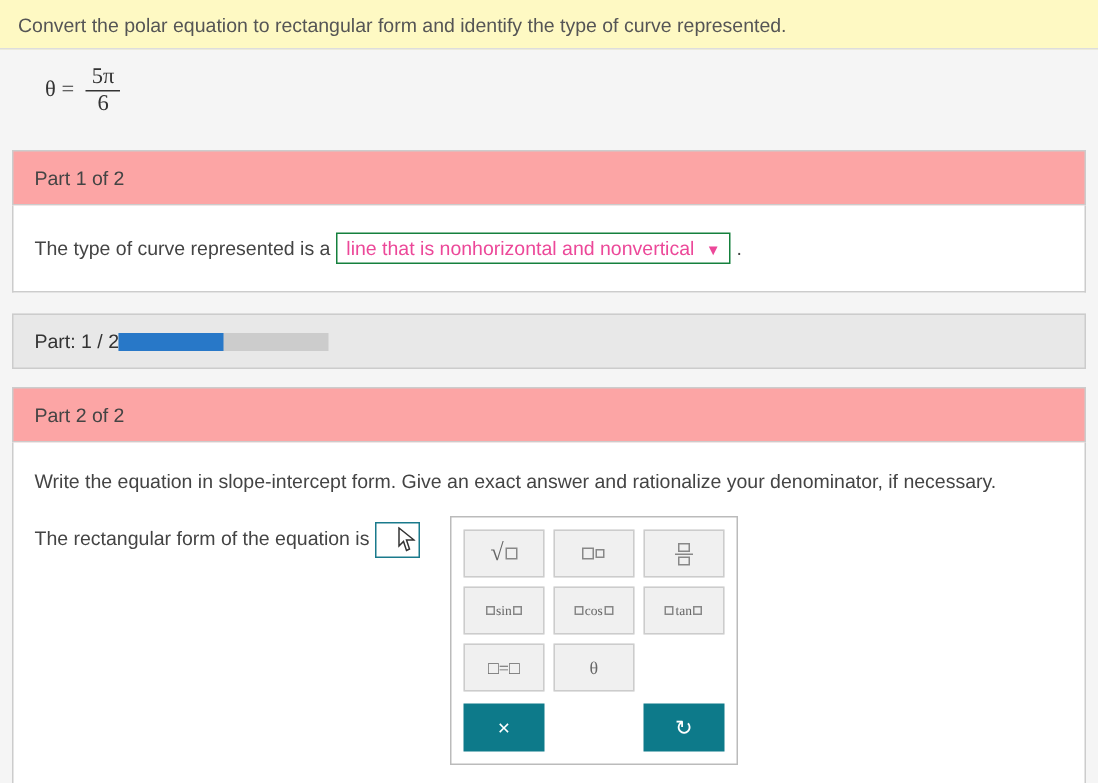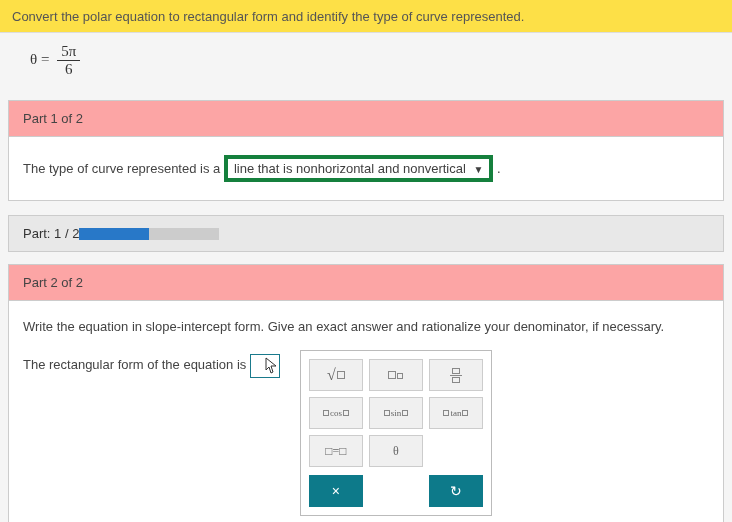--- a/index.html
+++ b/index.html
@@ -1,25 +1,25 @@
 <!DOCTYPE html>
 <html><head>
 <meta charset="utf-8">
 <style>
 * { box-sizing: border-box; margin: 0; padding: 0; }
 body { font-family: Arial, sans-serif; background: #f5f5f5; color: #333; font-size: 14px; width: 732px; }
-.question-header { padding: 8px 12px; background: #fde047; border-bottom: 1px solid #ddd; }
+.question-header { padding: 8px 12px; background: #fef9c3; border-bottom: 1px solid #ddd; }
 .question-text { color: #555; font-size: 13px; }
 .equation { padding: 10px 30px; font-size: 15px; font-family: 'Times New Roman', serif; }
 .frac { display: inline-block; vertical-align: middle; text-align: center; margin-left: 4px; }
 .frac .num { display: block; border-bottom: 1px solid #333; padding: 0 4px; }
 .frac .den { display: block; padding: 0 4px; }
 .part-bar { background: #fca5a5; border: 1px solid #ccc; padding: 10px 14px; margin: 12px 8px 0 8px; font-size: 13px; color: #444; }
 .part-content { background: #fff; border: 1px solid #ccc; border-top: none; margin: 0 8px; padding: 18px 14px; font-size: 13px; color: #444; }
-.dropdown { display: inline-block; border: 4px solid #15803d; padding: 2px 6px; color: #404040; background: #fff; cursor: pointer; font-size: 13px; }
+.dropdown { display: inline-block; border: 1px solid #15803d; padding: 2px 6px; color: #ec4899; background: #fff; cursor: pointer; font-size: 13px; }
 .dropdown .arrow { font-size: 10px; margin-left: 4px; }
 .progress-bar { background: #e8e8e8; border: 1px solid #ccc; padding: 10px 14px; margin: 14px 8px 0 8px; font-size: 13px; display: flex; align-items: center; }
 .progress-track { width: 140px; height: 12px; background: #ccc; position: relative; }
 .progress-fill { height: 100%; background: #2878c8; width: 50%; }
 .answer-input { display: inline-block; width: 30px; height: 24px; border: 1px solid #1a7a8c; vertical-align: middle; position: relative; background: #fff; }
 .cursor { position: absolute; right: 2px; top: 2px; bottom: 2px; }
 .palette { display: inline-block; border: 1px solid #bbb; padding: 8px; vertical-align: top; margin-left: 20px; background: #fff; }
 .pal-row { display: flex; gap: 6px; margin-bottom: 6px; }
 .pal-btn { width: 54px; height: 32px; background: #f0f0f0; border: 1px solid #ccc; display: flex; align-items: center; justify-content: center; font-size: 12px; color: #666; cursor: pointer; font-family: 'Times New Roman', serif; }
 .action-row { display: flex; gap: 6px; margin-top: 8px; }
@@ -91,26 +91,26 @@
           <span style="display:inline-block;text-align:center;">
             <span class="small-sq" style="display:block;width:8px;height:6px;margin:0 auto;"></span>
             <span style="display:block;border-top:1px solid #888;width:12px;margin:1px 0;"></span>
             <span class="small-sq" style="display:block;width:8px;height:6px;margin:0 auto;"></span>
           </span>
         </div>
       </div>
       <div class="pal-row">
         <div class="pal-btn">
             <span class="small-sq" style="width:6px;height:6px;"></span>
-            <span style="font-size:9px;margin:0 1px;">cos</span>
+            <span style="font-size:9px;margin:0 1px;">sin</span>
             <span class="small-sq" style="width:6px;height:6px;"></span>
           </div>
         <div class="pal-btn">
             <span class="small-sq" style="width:6px;height:6px;"></span>
-            <span style="font-size:9px;margin:0 1px;">sin</span>
+            <span style="font-size:9px;margin:0 1px;">cos</span>
             <span class="small-sq" style="width:6px;height:6px;"></span>
           </div>
         <div class="pal-btn">
             <span class="small-sq" style="width:6px;height:6px;"></span>
             <span style="font-size:9px;margin:0 1px;">tan</span>
             <span class="small-sq" style="width:6px;height:6px;"></span>
           </div>
       </div>
       <div class="pal-row">
         <div class="pal-btn">

